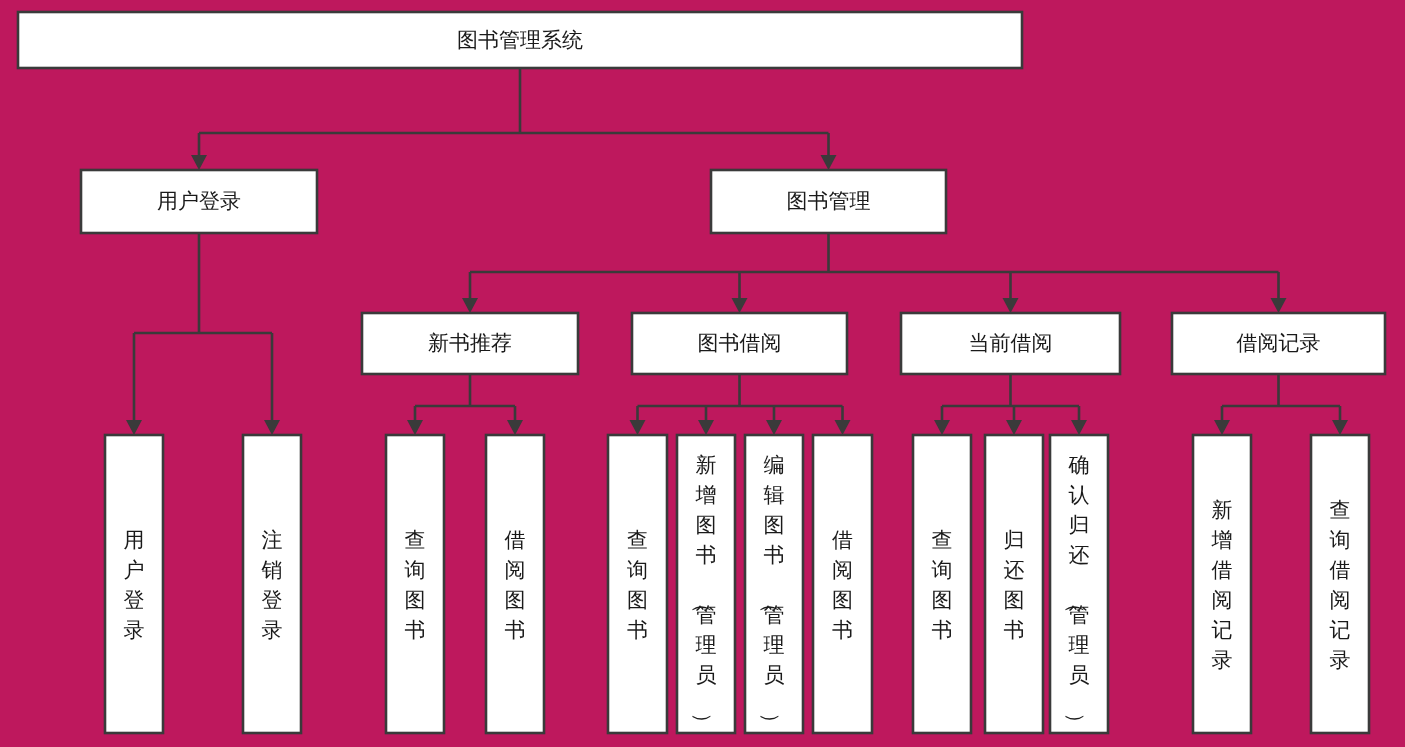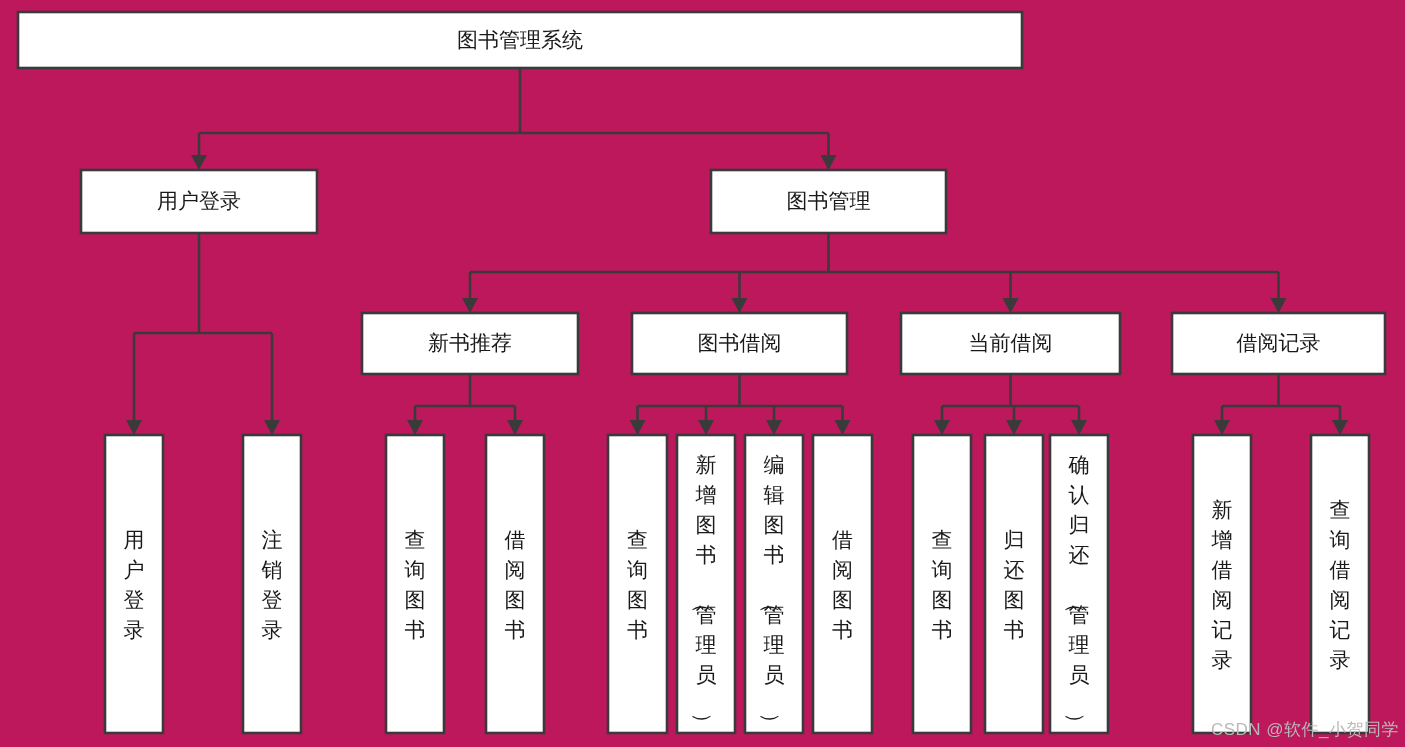--- a/index.html
+++ b/index.html
@@ -207,14 +207,13 @@
           <rect x="1193" y="435" width="58" height="298" class="node-rect"></rect>
           <text x="1222" y="517.4" class="node-label-v"><tspan x="1222" dy="0">新</tspan><tspan x="1222" dy="30">增</tspan><tspan x="1222" dy="30">借</tspan><tspan x="1222" dy="30">阅</tspan><tspan x="1222" dy="30">记</tspan><tspan x="1222" dy="30">录</tspan></text>
         </g>
         <g>
           <rect x="1311" y="435" width="58" height="298" class="node-rect"></rect>
           <text x="1340" y="517.4" class="node-label-v"><tspan x="1340" dy="0">查</tspan><tspan x="1340" dy="30">询</tspan><tspan x="1340" dy="30">借</tspan><tspan x="1340" dy="30">阅</tspan><tspan x="1340" dy="30">记</tspan><tspan x="1340" dy="30">录</tspan></text>
         </g>
       </g>
   </svg>
 
-  <div class="watermark">CSDN @软件_小贺同学</div>
 </div>
 
 </body></html>

